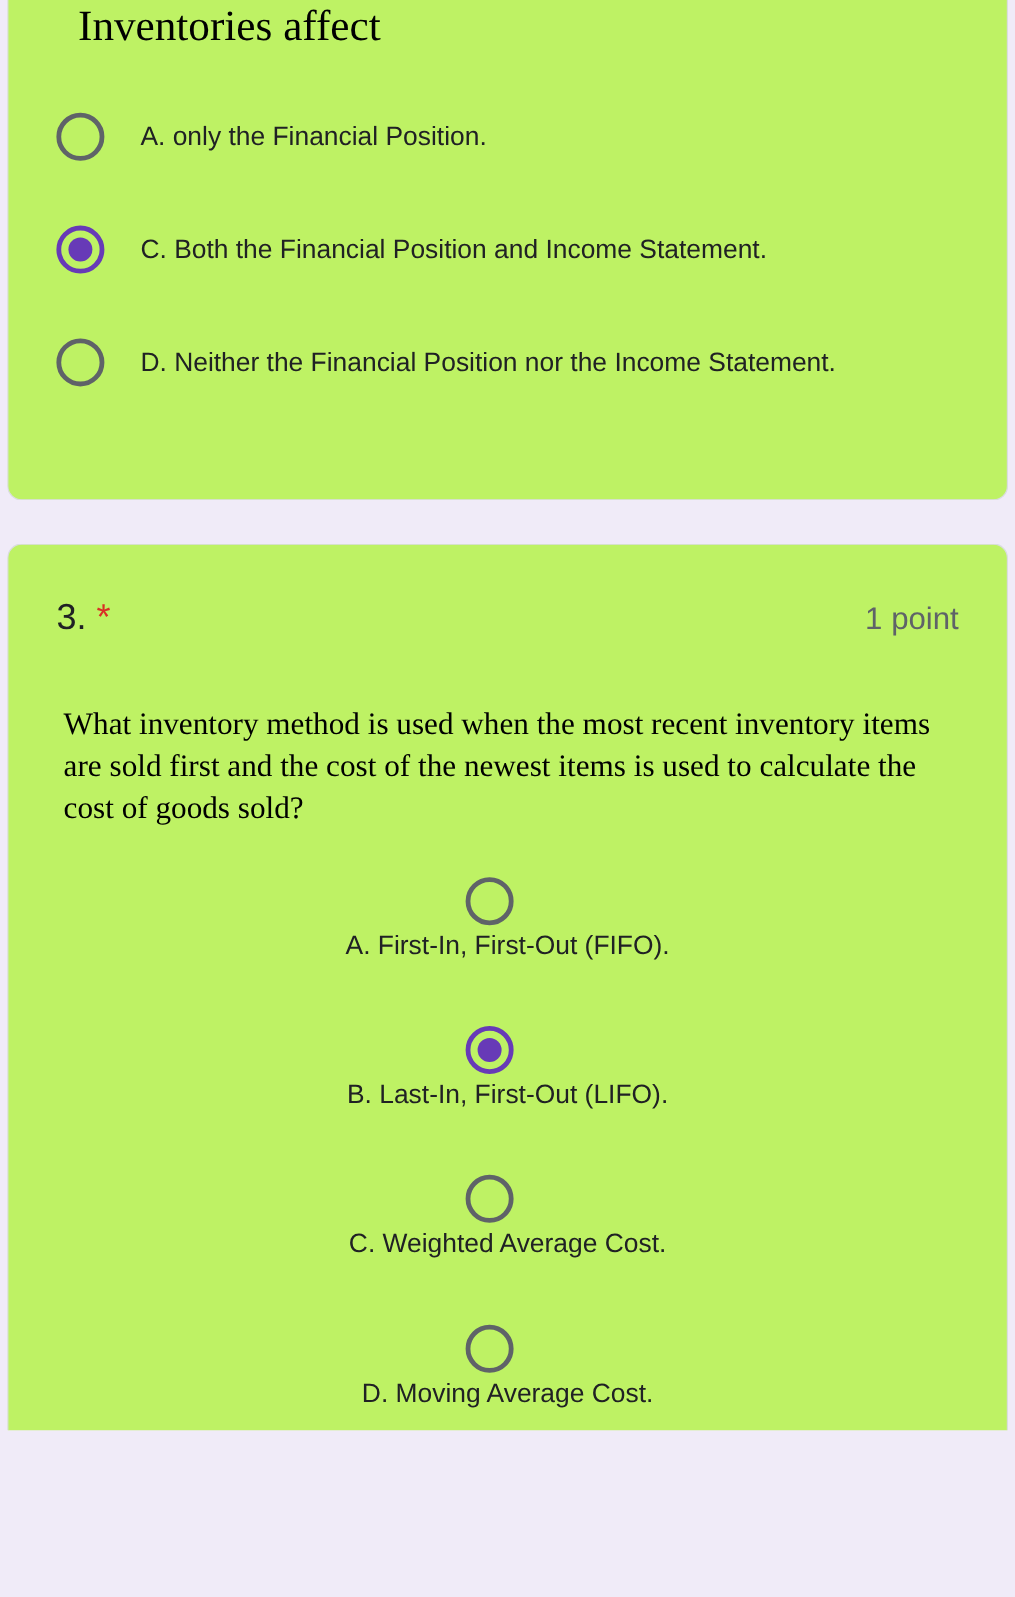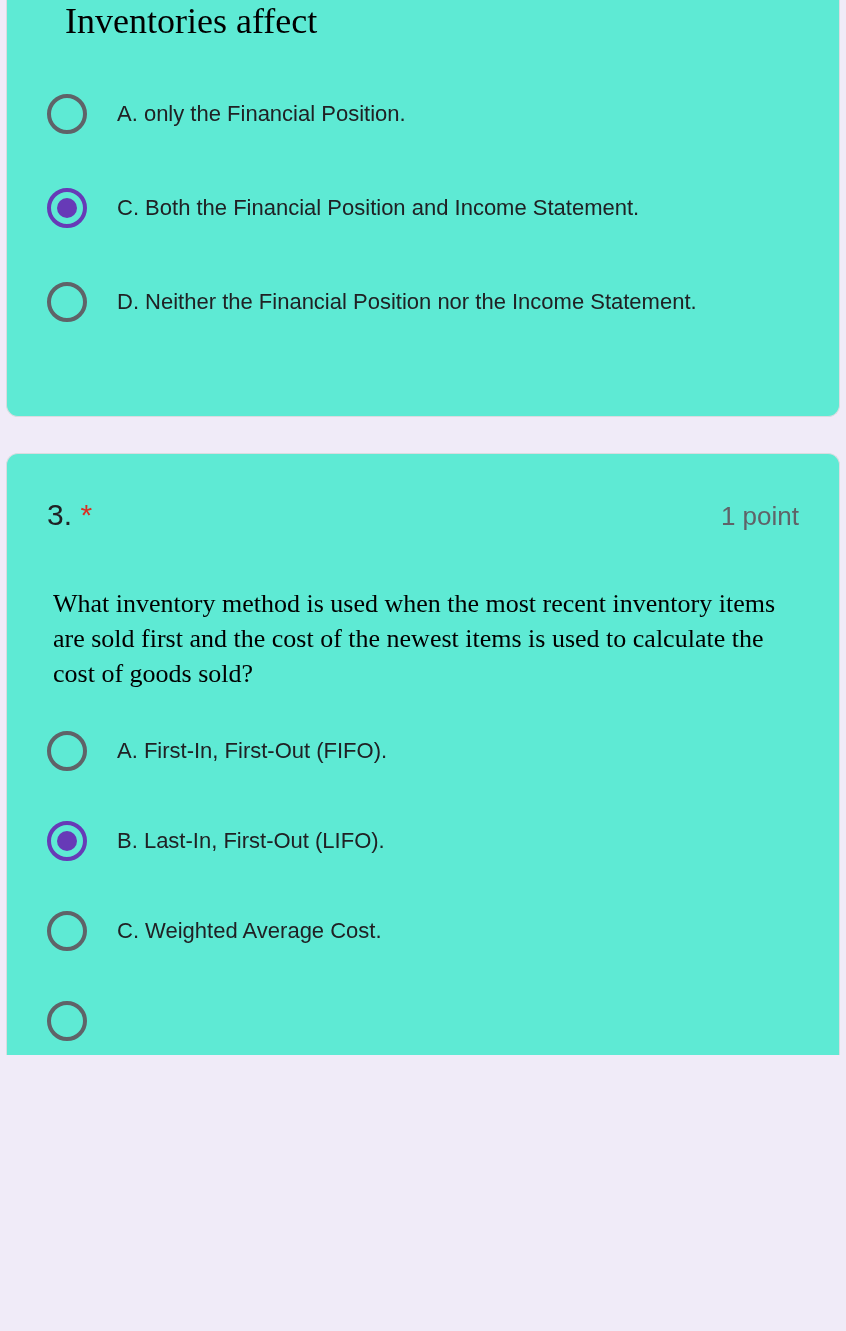--- a/index.html
+++ b/index.html
@@ -3,21 +3,21 @@
 <meta charset="utf-8">
 <style>
   * { box-sizing: border-box; margin: 0; padding: 0; }
   body {
     background: #f0ebf8;
     font-family: Arial, Helvetica, sans-serif;
     width: 846px;
     color: #202124;
   }
   .card {
-    background: #5eead4;
+    background: #bef264;
     border: 1px solid #dadce0;
     border-radius: 12px;
     margin: 0 6px 36px 6px;
     padding: 32px 40px 40px 40px;
   }
   .card.first {
     border-top-left-radius: 0;
     border-top-right-radius: 0;
     border-top: none;
     padding-top: 0;
@@ -62,21 +62,21 @@
     color: #000;
     line-height: 1.35;
     margin: 0 6px 40px 6px;
   }
   .option {
     display: flex;
     align-items: center;
     margin: 0 0 54px 0;
     cursor: pointer;
   }
-  .card.last .option { margin-bottom: 50px; }
+  .card.last .option { margin-bottom: 50px; flex-direction: column; }
   .radio {
     flex: 0 0 auto;
     width: 40px;
     height: 40px;
     border-radius: 50%;
     border: 4px solid #5f6368;
     margin-right: 30px;
     position: relative;
   }
   .radio.selected {
@@ -135,14 +135,15 @@
   <div class="option">
     <span class="radio selected"></span>
     <span class="opt-label">B. Last-In, First-Out (LIFO).</span>
   </div>
   <div class="option">
     <span class="radio"></span>
     <span class="opt-label">C. Weighted Average Cost.</span>
   </div>
   <div class="option" style="margin-bottom:8px">
     <span class="radio"></span>
+    <span class="opt-label">D. Moving Average Cost.</span>
   </div>
 </div>
 
 </body></html>

